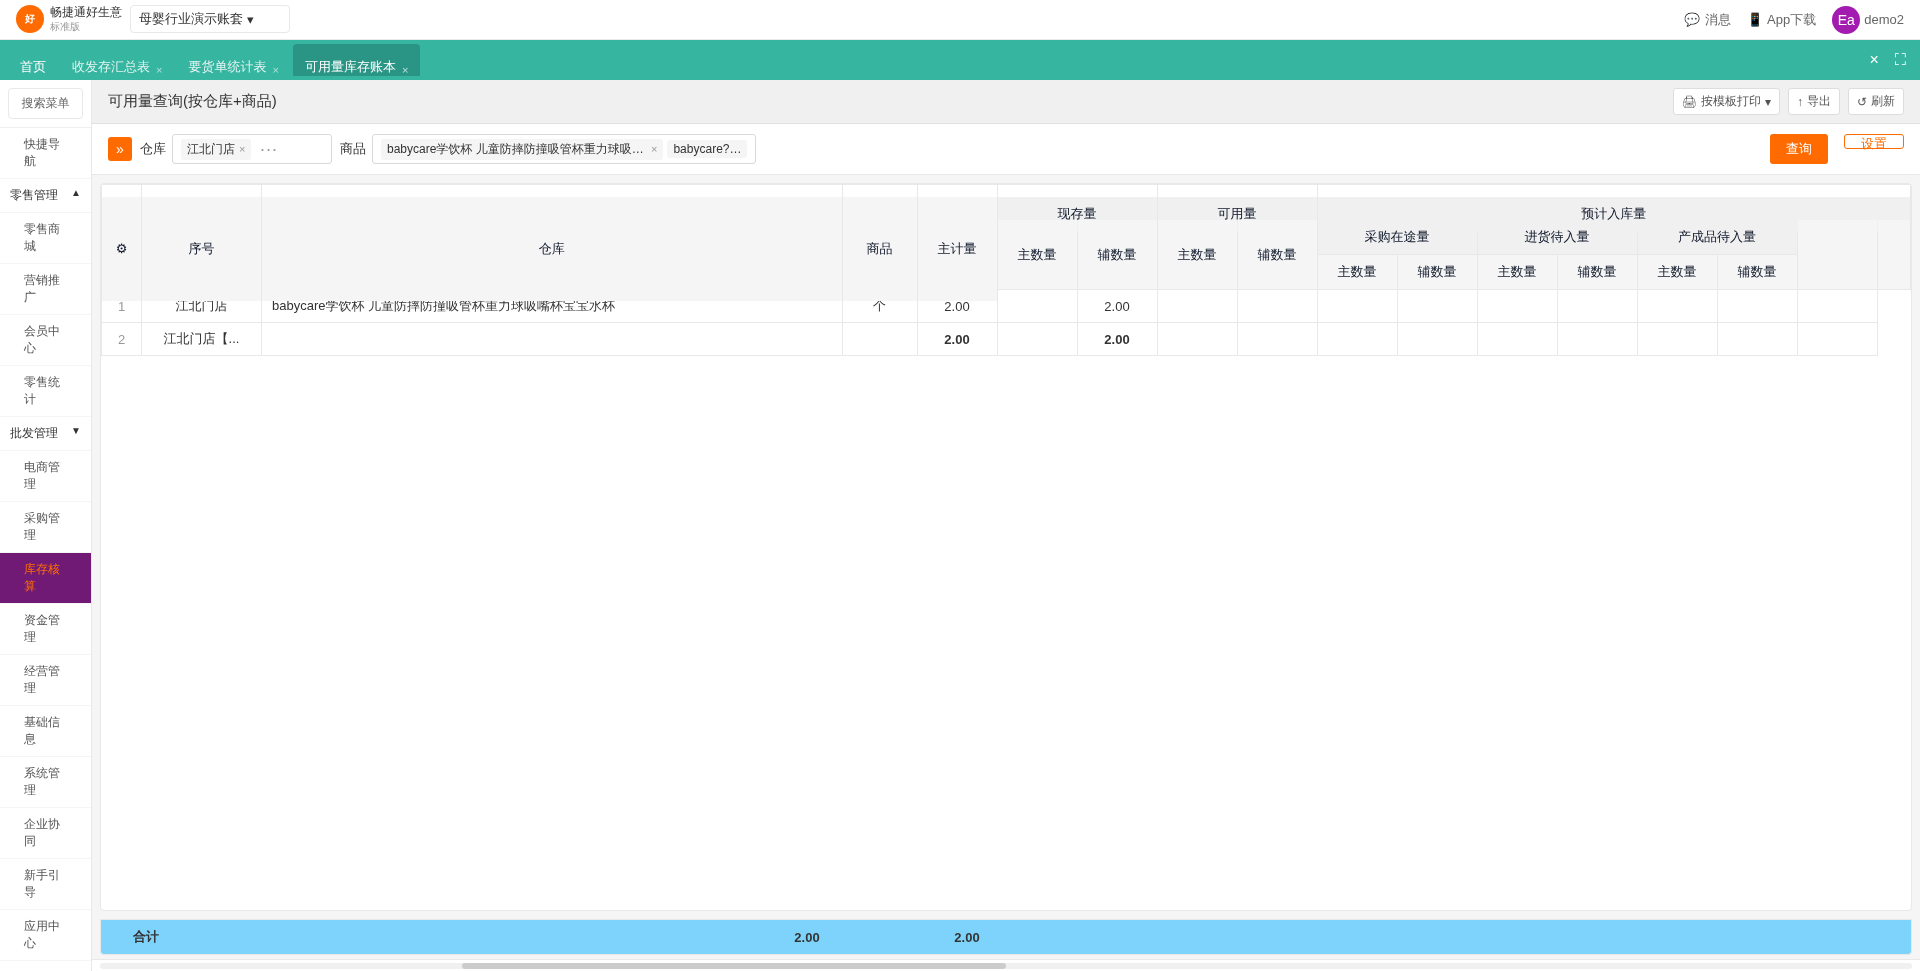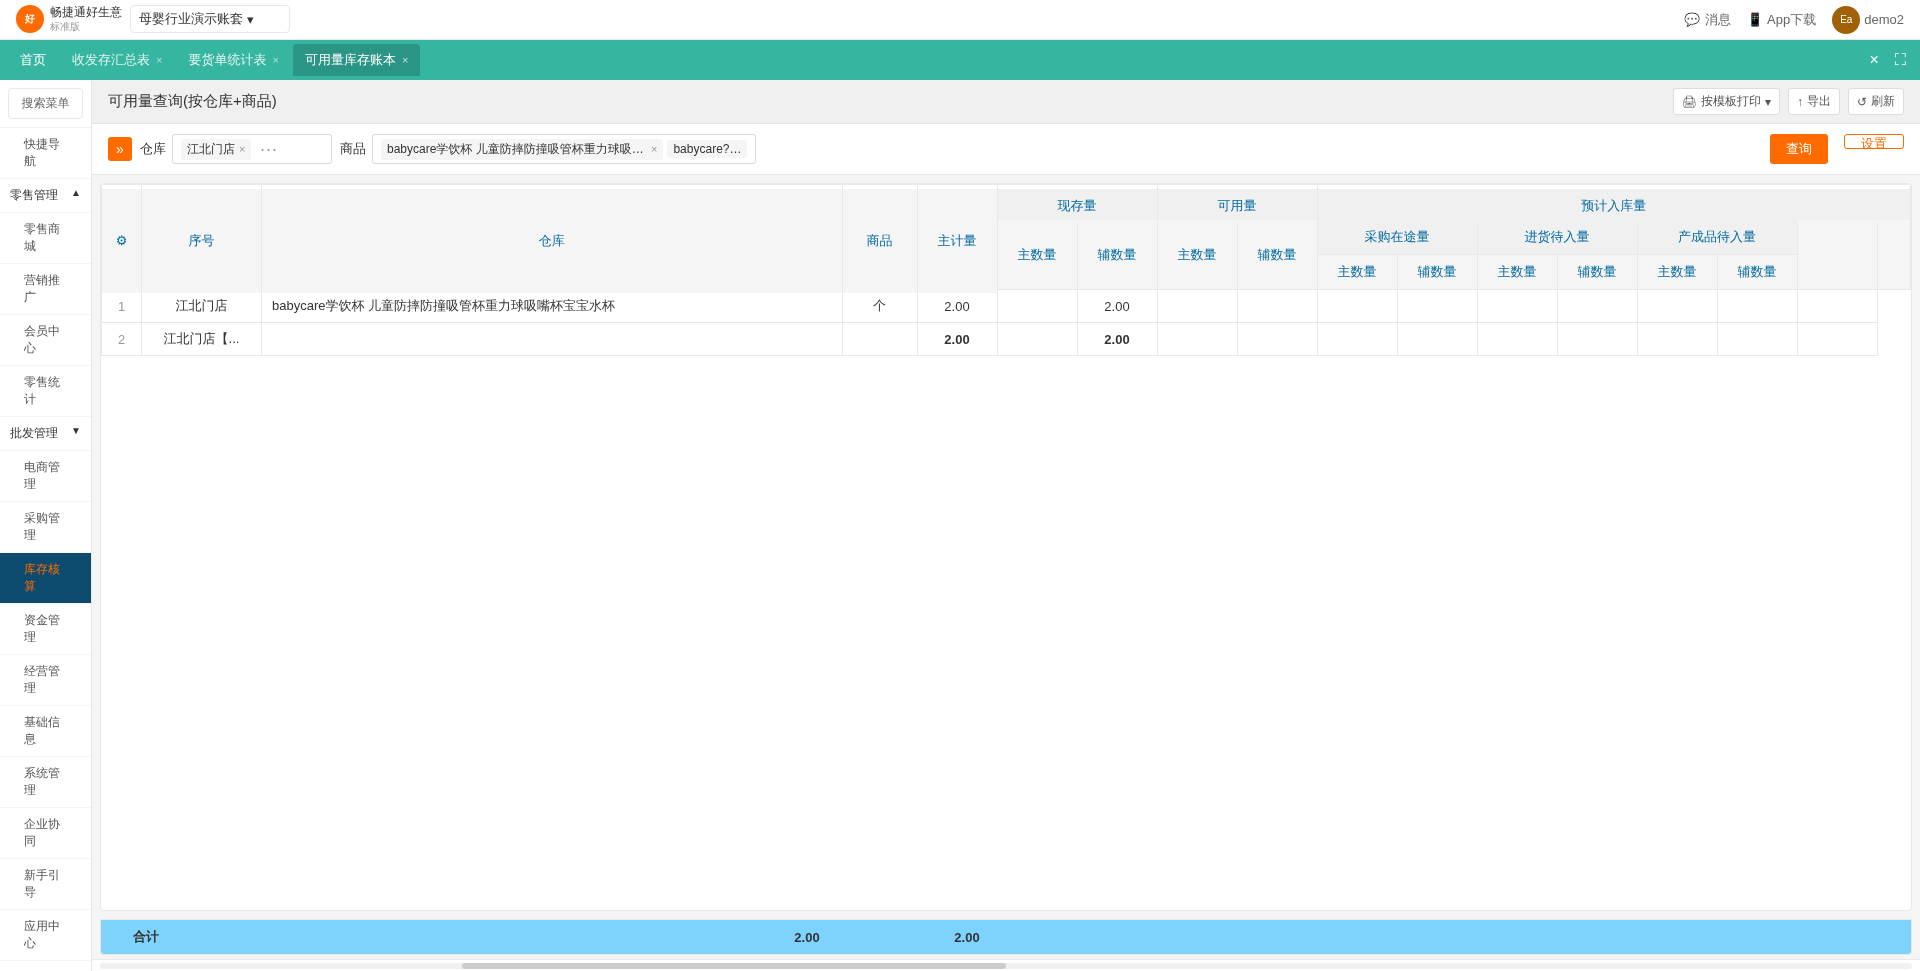--- a/index.html
+++ b/index.html
@@ -17,38 +17,38 @@
       flex-shrink: 0;
     }
     .top-bar-left { display: flex; align-items: center; gap: 8px; }
     .logo-area { display: flex; align-items: center; gap: 6px; }
     .logo-icon { width: 28px; height: 28px; background: #ff6b00; border-radius: 50%; display: flex; align-items: center; justify-content: center; color: #fff; font-size: 10px; font-weight: bold; }
     .logo-text { font-size: 12px; color: #333; line-height: 1.2; }
     .logo-sub { font-size: 10px; color: #999; }
     .org-selector { display: flex; align-items: center; gap: 4px; font-size: 13px; color: #333; cursor: pointer; padding: 4px 8px; border: 1px solid #e8e8e8; border-radius: 4px; min-width: 160px; }
     .top-bar-right { display: flex; align-items: center; gap: 16px; }
     .top-bar-action { display: flex; align-items: center; gap: 4px; font-size: 13px; color: #666; cursor: pointer; }
-    .avatar { width: 28px; height: 28px; border-radius: 50%; background: #a16207; display: flex; align-items: center; justify-content: center; color: #fff; font-size: 10px; }
+    .avatar { width: 28px; height: 28px; border-radius: 50%; background: #a21caf; display: flex; align-items: center; justify-content: center; color: #fff; font-size: 14px; }
 
     
     .nav-tabs {
       height: 40px;
       background: #36b5a0;
       display: flex;
       align-items: center;
       padding: 0 8px;
       gap: 2px;
       flex-shrink: 0;
     }
     .nav-tab {
       height: 32px;
       padding: 0 12px;
       border-radius: 4px 4px 0 0;
       display: flex;
-      align-items: center;
+      align-items: flex-end;
       gap: 6px;
       cursor: pointer;
       font-size: 13px;
       color: rgba(255,255,255,0.85);
       white-space: nowrap;
     }
     .nav-tab.active {
       background: #2a9585;
       color: #fff;
     }
@@ -107,21 +107,21 @@
     }
     .sidebar-item.section-header .arrow { font-size: 10px; }
     .sidebar-nav-item {
       padding: 8px 24px;
       font-size: 12px;
       color: #555;
       cursor: pointer;
       border-bottom: 1px solid #f5f5f5;
       text-align: left;
     }
-    .sidebar-nav-item.active { color: #ff6b00; background: #0c4a6e; }
+    .sidebar-nav-item.active { color: #ff6b00; background: #701a75; }
 
     
     .content-area {
       flex: 1;
       display: flex;
       flex-direction: column;
       overflow: hidden;
       background: #f5f5f5;
     }
 
@@ -222,24 +222,24 @@
       width: 100%;
       border-collapse: collapse;
       font-size: 13px;
     }
     thead th {
       background: #f5f5f5;
       border: 1px solid #e8e8e8;
       padding: 8px 10px;
       text-align: center;
       font-weight: 500;
-      color: #0369a1;
+      color: #0f172a;
       white-space: nowrap;
       position: sticky;
-      top: 4px;
+      top: 12px;
       z-index: 1;
     }
     tbody td {
       border: 1px solid #e8e8e8;
       padding: 7px 10px;
       text-align: center;
       color: #333;
     }
     .th-gear { width: 36px; }
     .col-index { width: 40px; color: #999; }

